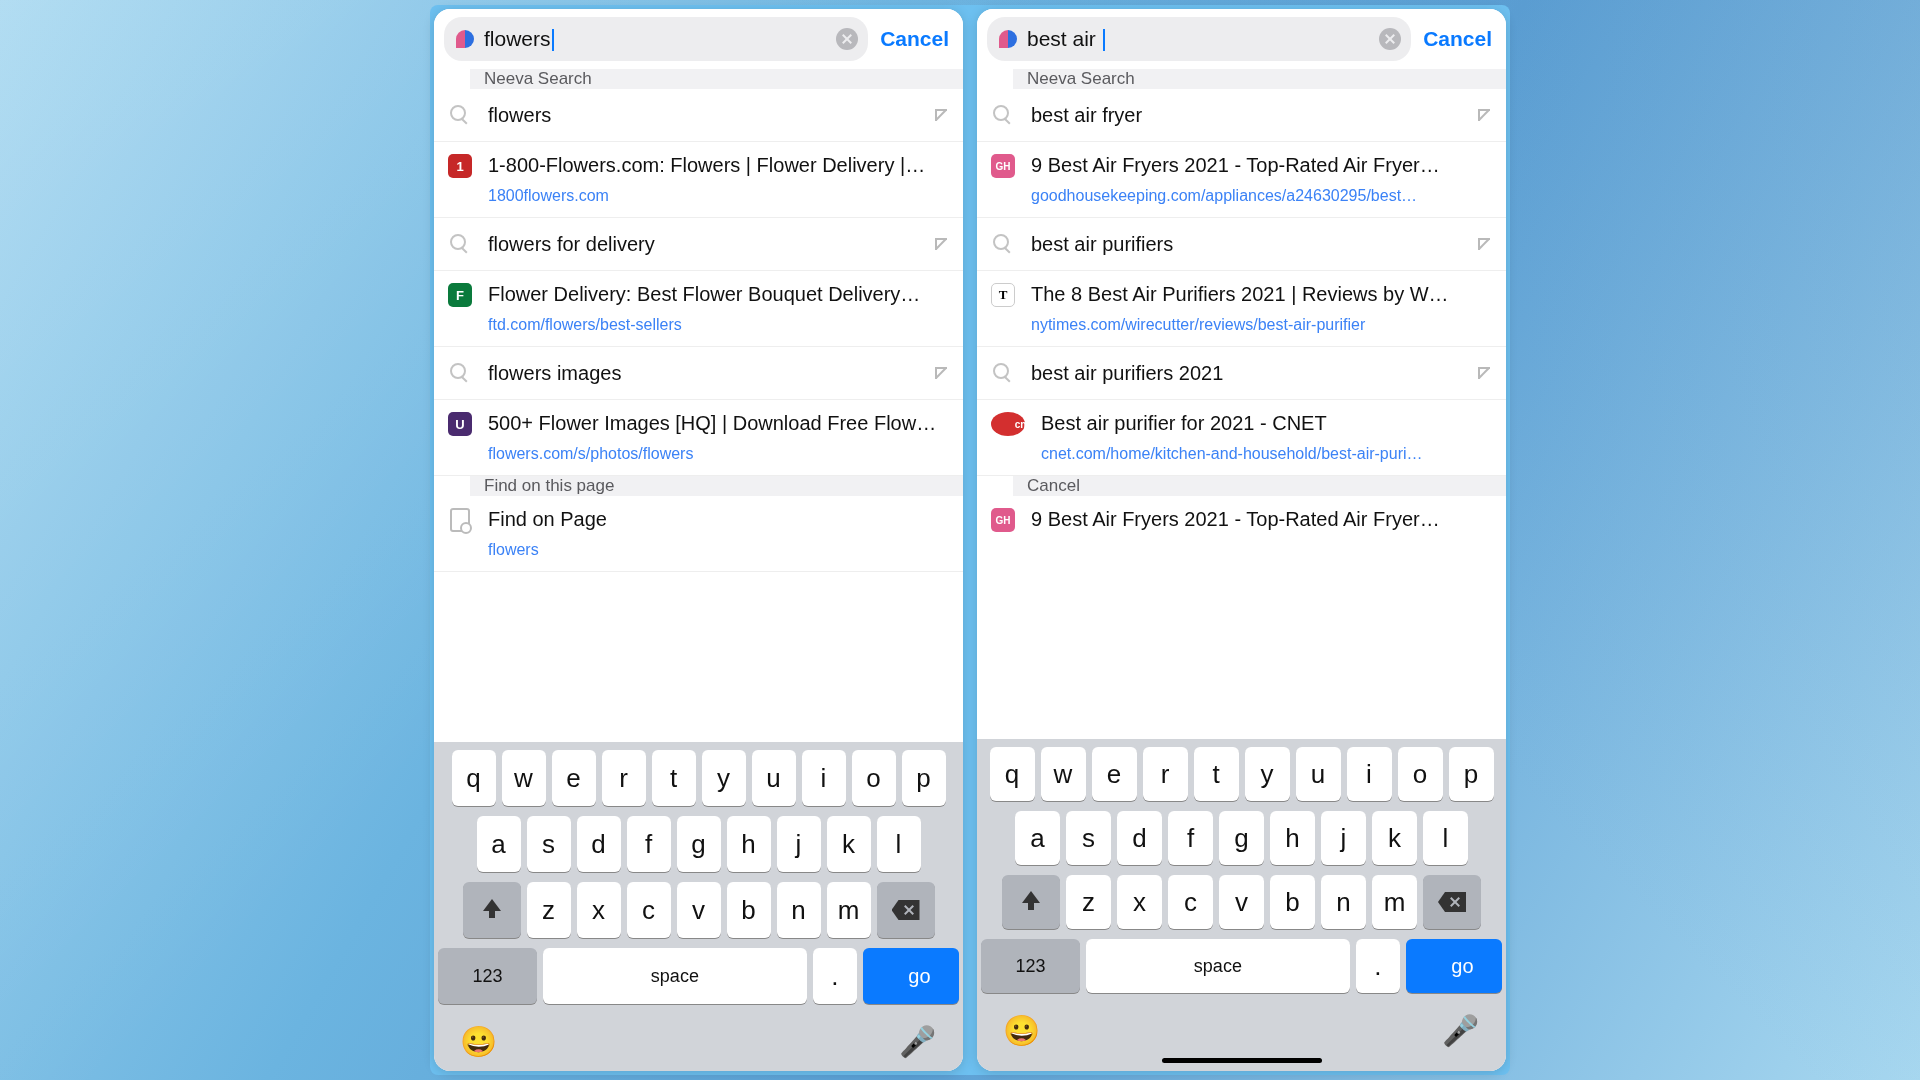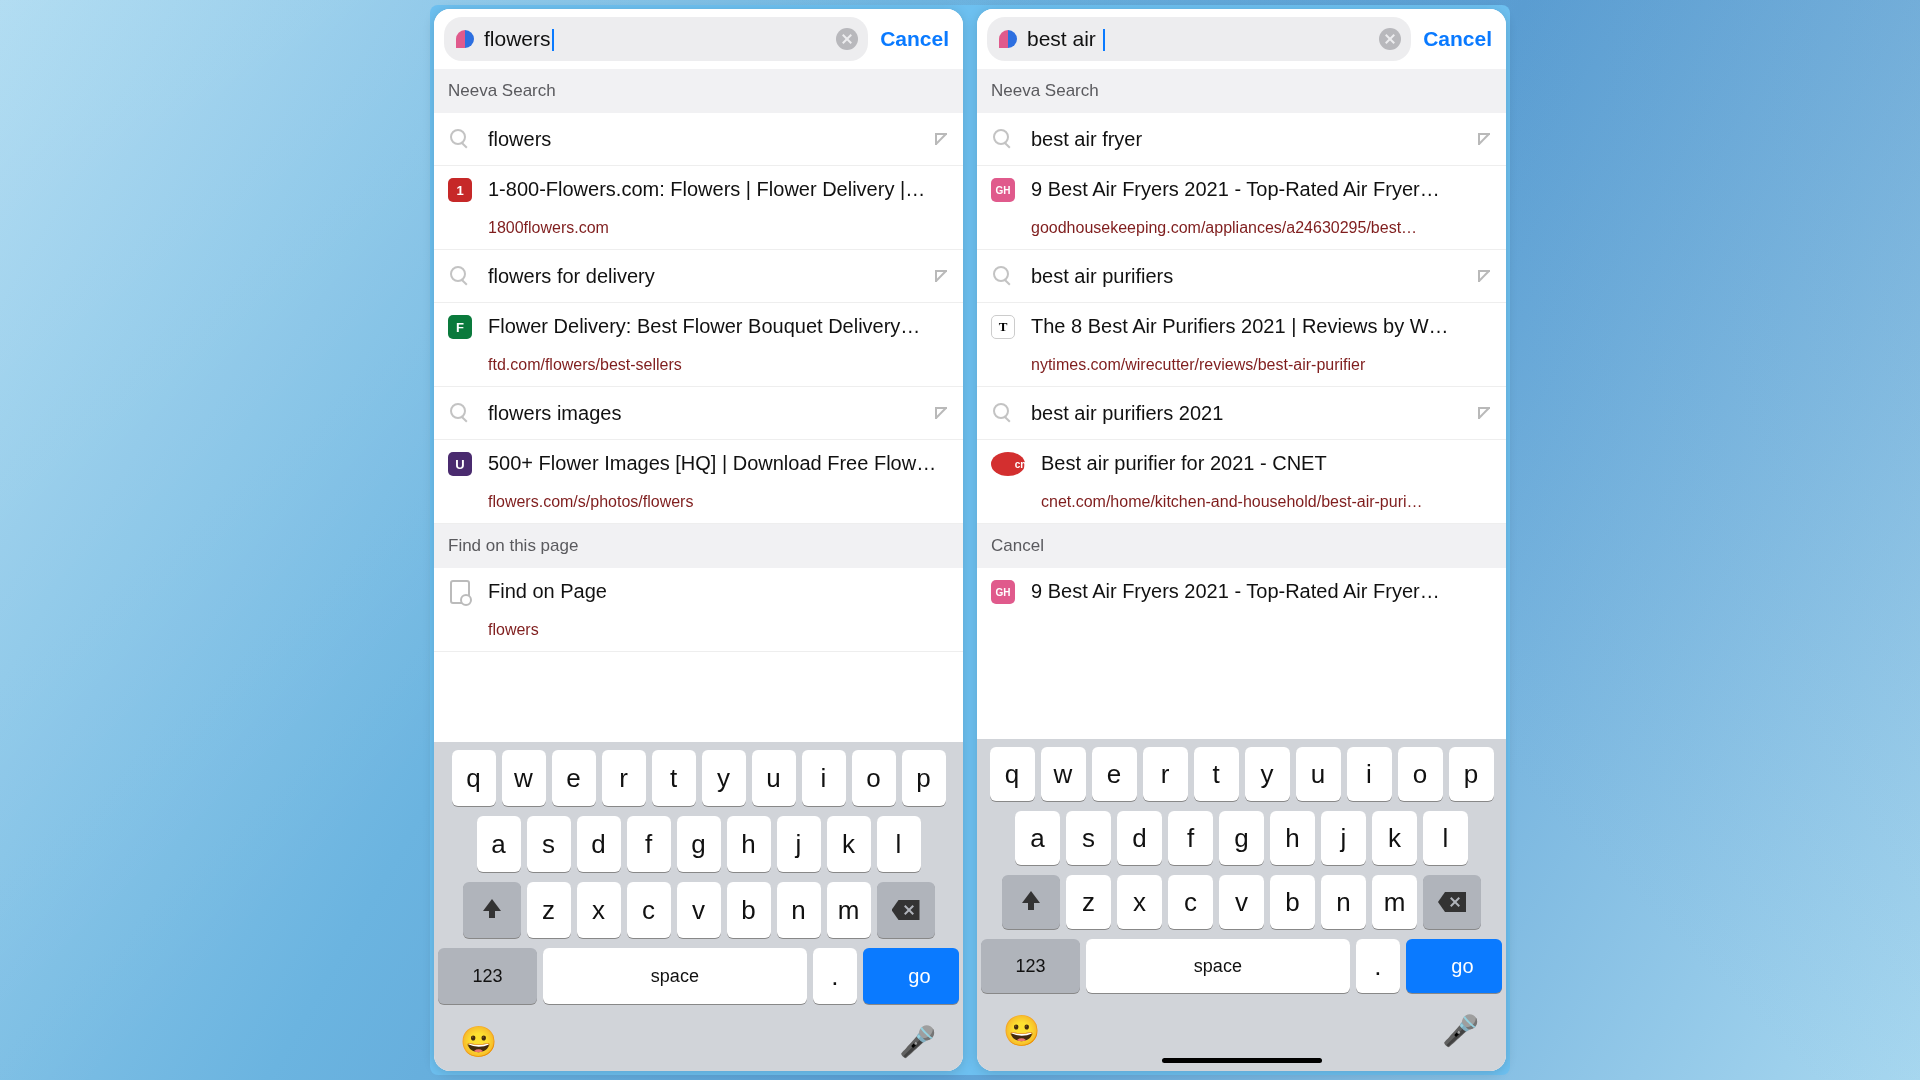--- a/index.html
+++ b/index.html
@@ -104,21 +104,22 @@
 .cancel-link {
   color: #0a7aff;
   font-size: 21px;
   padding: 0 4px;
   font-weight: bold;
 }
 .section-header {
   background: #f1f1f3;
   color: #5a5a5e;
   font-size: 17px;
-  padding: 12px 14px;
+  padding: 0 14px;
+  margin-left: 36px;
 }
 .results { flex: 1; overflow: hidden; background: #fff; }
 .row {
   display: flex;
   align-items: center;
   padding: 14px 14px;
   gap: 16px;
   border-bottom: 1px solid #eee;
   background: #fff;
 }
@@ -169,25 +170,25 @@
 .row-text { flex: 1; min-width: 0; }
 .row-title {
   font-size: 20px;
   color: #111;
   white-space: nowrap;
   overflow: hidden;
   text-overflow: ellipsis;
 }
 .row-sub {
   font-size: 16px;
-  color: #7f1d1d;
+  color: #3b82f6;
   white-space: nowrap;
   overflow: hidden;
   text-overflow: ellipsis;
-  margin-top: 18px;
+  margin-top: 10px;
 }
 .arrow-nw {
   width: 16px; height: 16px;
   opacity: 0.45;
   position: relative;
   flex-shrink: 0;
 }
 .arrow-nw::before {
   content: "";
   position: absolute;

